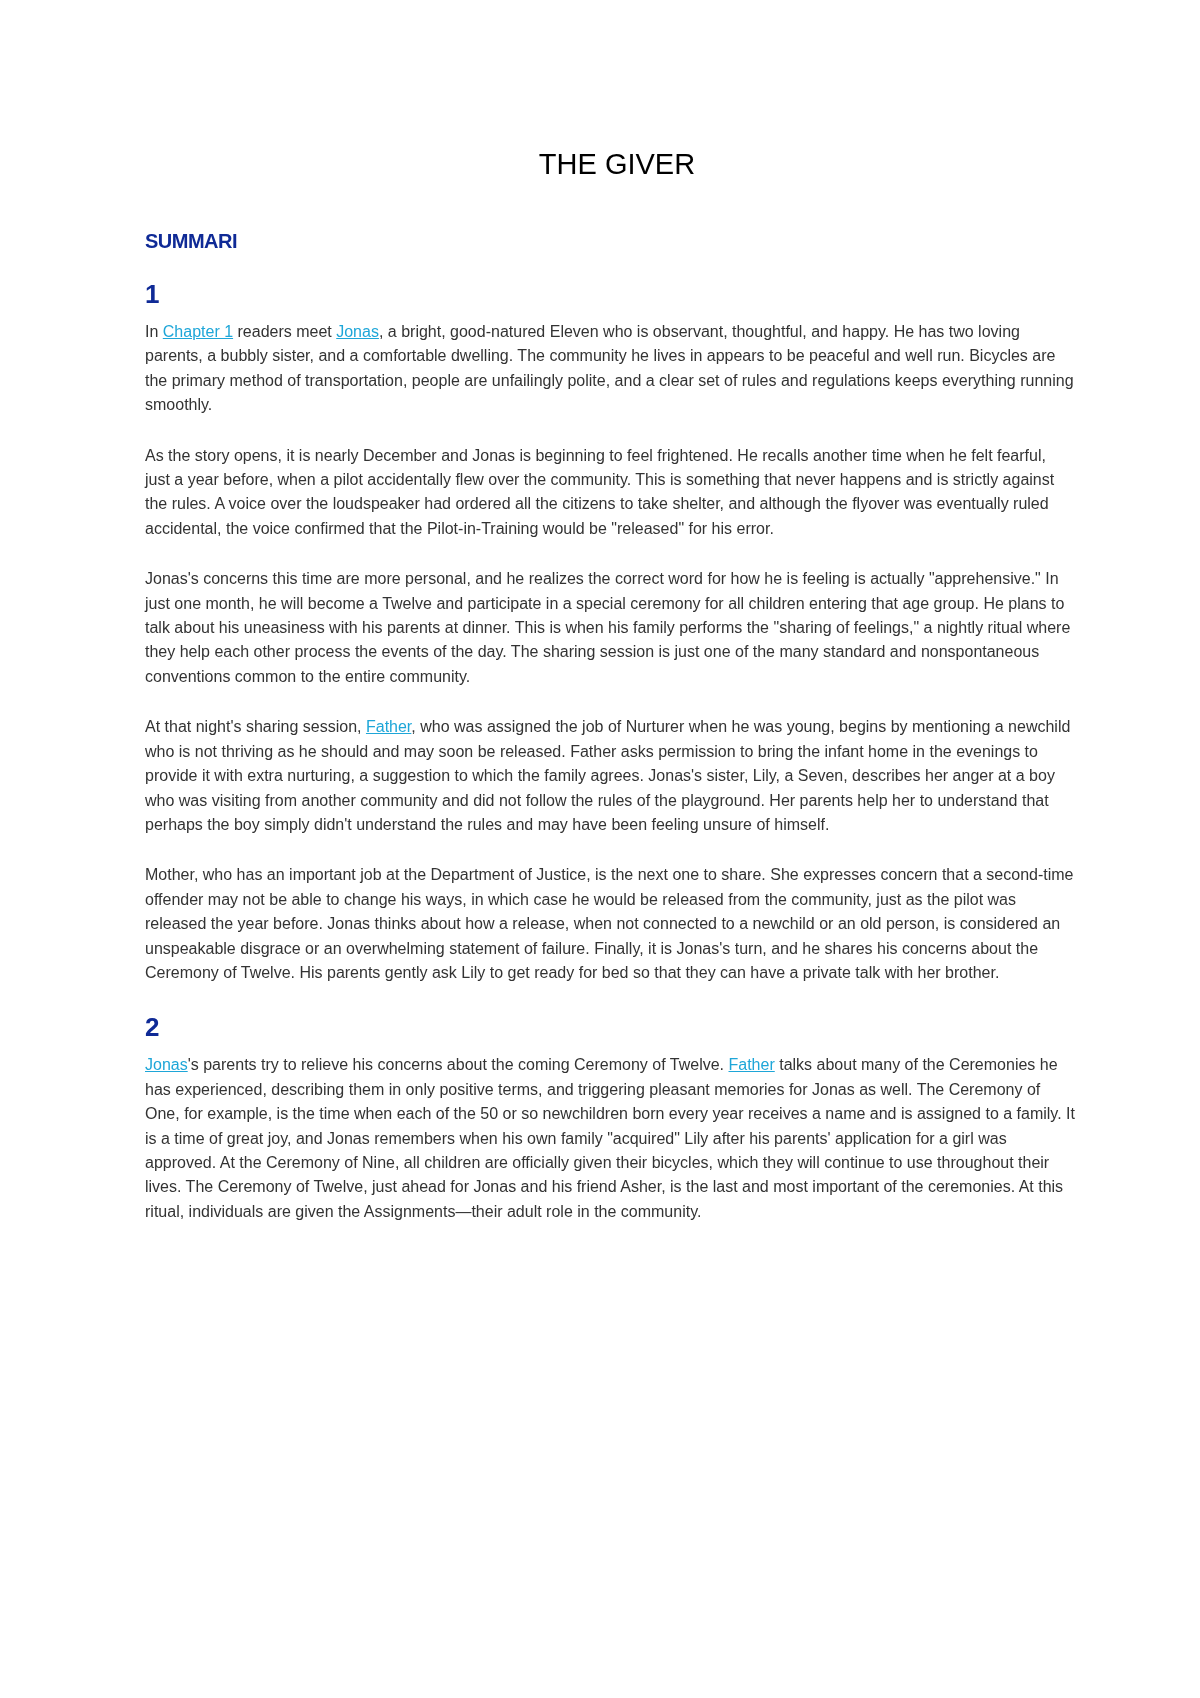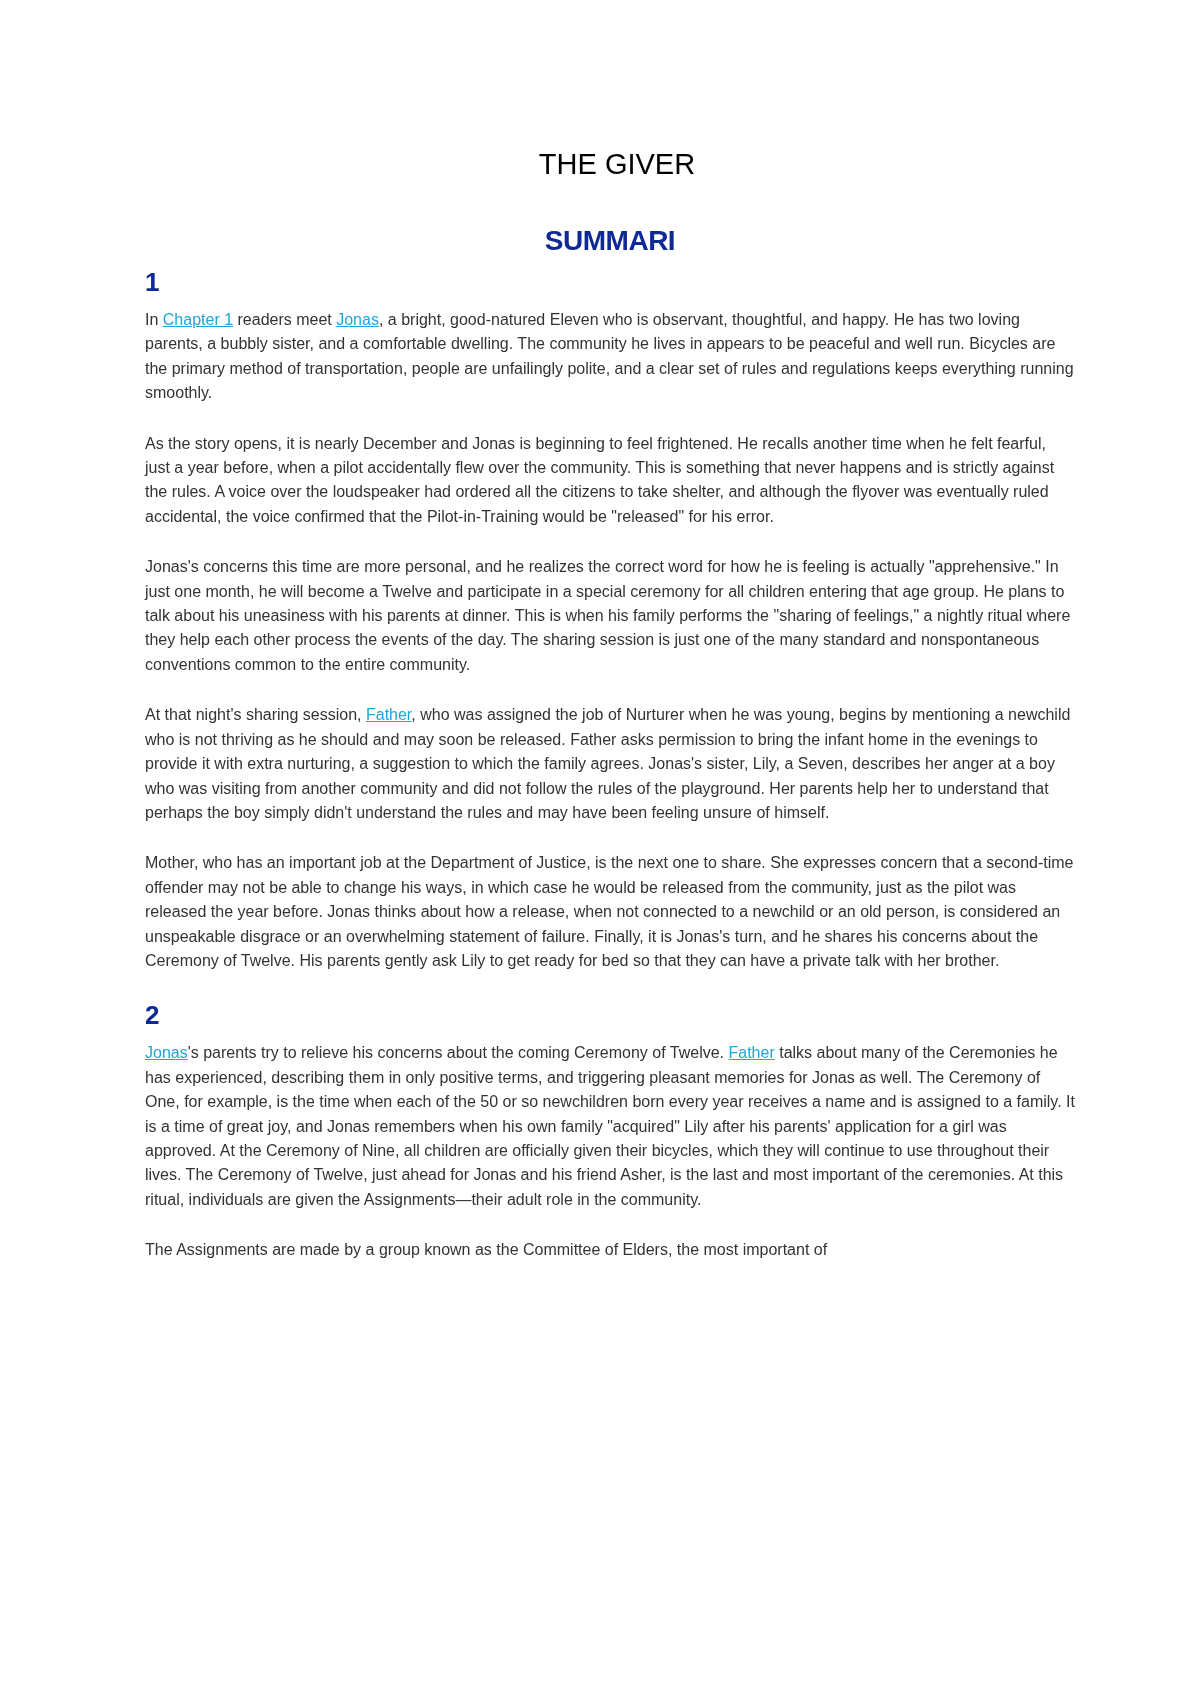--- a/index.html
+++ b/index.html
@@ -15,22 +15,22 @@
       font-size: 29px; color: #000000; font-weight: normal;
       margin: 0;
       padding-left: 17px;
     }
     .content {
       position: absolute; left: 145px; top: 226px; width: 930px;
       font-family: "Liberation Sans", sans-serif;
     }
     .h-summary {
       font-family: "Liberation Sans", sans-serif;
-      font-weight: bold; font-size: 28px; color: #0f2a96;
-      margin: 0 0 10px 0; letter-spacing: -0.5px; line-height: 30px; text-align: center;
+      font-weight: bold; font-size: 20px; color: #0f2a96;
+      margin: 0 0 22px 0; letter-spacing: -0.5px; line-height: 30px;
     }
     .h-chap {
       font-family: "Liberation Sans", sans-serif;
       font-weight: bold; font-size: 26px; color: #0f2a96;
       margin: 0 0 10px 0; line-height: 32px;
     }
     .para {
       font-size: 16px; line-height: 24.4px; color: #333333;
       margin: 0 0 26px 0;
     }
@@ -55,15 +55,14 @@
     <p class="para">Jonas's concerns this time are more personal, and he realizes the correct word for how he is feeling is actually "apprehensive." In just one month, he will become a Twelve and participate in a special ceremony for all children entering that age group. He plans to talk about his uneasiness with his parents at dinner. This is when his family performs the "sharing of feelings," a nightly ritual where they help each other process the events of the day. The sharing session is just one of the many standard and nonspontaneous conventions common to the entire community.</p>
 
     <p class="para"><span>At that night's sharing session, </span><a class="link">Father</a><span>, who was assigned the job of Nurturer when he was young, begins by mentioning a newchild who is not thriving as he should and may soon be released. Father asks permission to bring the infant home in the evenings to provide it with extra nurturing, a suggestion to which the family agrees. Jonas's sister, Lily, a Seven, describes her anger at a boy who was visiting from another community and did not follow the rules of the playground. Her parents help her to understand that perhaps the boy simply didn't understand the rules and may have been feeling unsure of himself.</span></p>
 
     <p class="para">Mother, who has an important job at the Department of Justice, is the next one to share. She expresses concern that a second-time offender may not be able to change his ways, in which case he would be released from the community, just as the pilot was released the year before. Jonas thinks about how a release, when not connected to a newchild or an old person, is considered an unspeakable disgrace or an overwhelming statement of failure. Finally, it is Jonas's turn, and he shares his concerns about the Ceremony of Twelve. His parents gently ask Lily to get ready for bed so that they can have a private talk with her brother.</p>
 
     <h3 class="h-chap chap2">2</h3>
 
     <p class="para"><a class="link">Jonas</a><span>'s parents try to relieve his concerns about the coming Ceremony of Twelve. </span><a class="link">Father</a><span> talks about many of the Ceremonies he has experienced, describing them in only positive terms, and triggering pleasant memories for Jonas as well. The Ceremony of One, for example, is the time when each of the 50 or so newchildren born every year receives a name and is assigned to a family. It is a time of great joy, and Jonas remembers when his own family "acquired" Lily after his parents' application for a girl was approved. At the Ceremony of Nine, all children are officially given their bicycles, which they will continue to use throughout their lives. The Ceremony of Twelve, just ahead for Jonas and his friend Asher, is the last and most important of the ceremonies. At this ritual, individuals are given the Assignments—their adult role in the community.</span></p>
 
-    <p class="para">The Assignments are made by a group known as the Committee of Elders, the most important of</p>
   </div>
 </div>
 
 </body></html>

